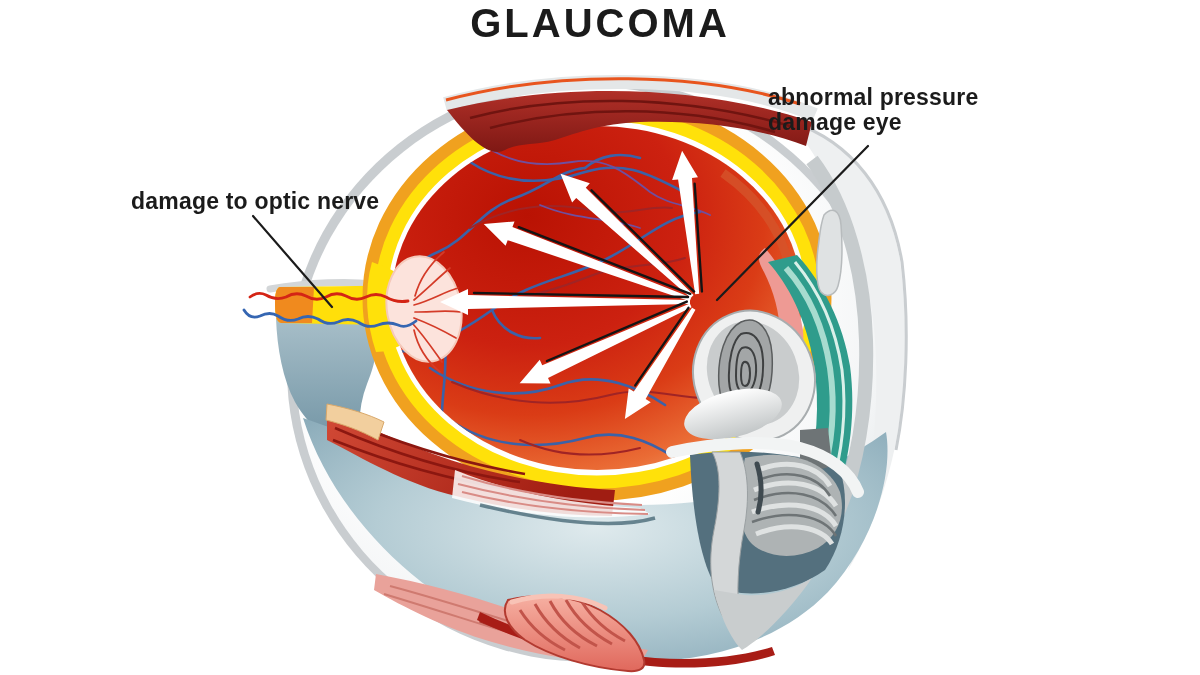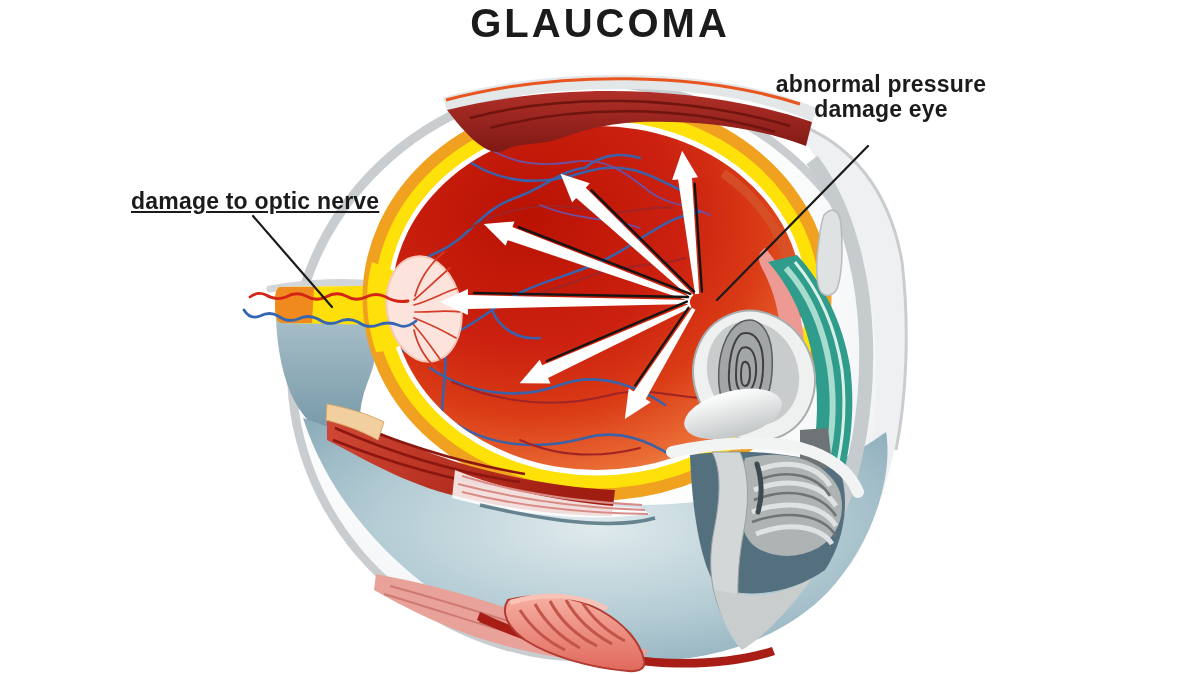--- a/index.html
+++ b/index.html
@@ -5,22 +5,22 @@
   html,body{margin:0;padding:0;background:#fff;}
   #stage{position:relative;width:1200px;height:675px;overflow:hidden;
          background:var(--background,#fff);
          font-family:"Liberation Sans",sans-serif;}
   #stage svg{position:absolute;left:0;top:0;}
   #title{position:absolute;top:1px;left:0;width:100%;text-align:center;
          font-size:40px;font-weight:bold;letter-spacing:3px;
          color:var(--ink,#1b1b1b);}
   .lbl{position:absolute;font-size:23px;font-weight:bold;line-height:25px;
        color:var(--ink,#1b1b1b);letter-spacing:.2px;}
-  #lbl-pressure{left:768px;top:72px;width:226px;text-align:center;}
-  #lbl-optic{left:131px;top:189px;width:270px;text-align:left;text-decoration:underline;}
+  #lbl-pressure{left:768px;top:85px;width:226px;}
+  #lbl-optic{left:131px;top:189px;width:270px;text-align:left;}
   
   .ringY{stroke:var(--ring-yellow,#ffe10a);fill:none;}
   .ringO{stroke:var(--ring-orange,#f0a11f);fill:none;}
   .vb{stroke:var(--vessel-blue,#3b62a8);fill:none;stroke-linecap:round;}
   .vr{stroke:var(--vessel-red,#a02425);fill:none;stroke-linecap:round;}
   .vp{stroke:var(--vessel-purple,#6f4f9f);fill:none;stroke-linecap:round;}
   .tealF{fill:var(--ciliary-teal,#2f9c8c);}
   .pinkF{fill:var(--band-pink,#ee9a94);}
   .aw{fill:var(--arrow-white,#ffffff);}
   .tail{stroke:#141414;stroke-width:2.4;fill:none;stroke-linecap:round;}

